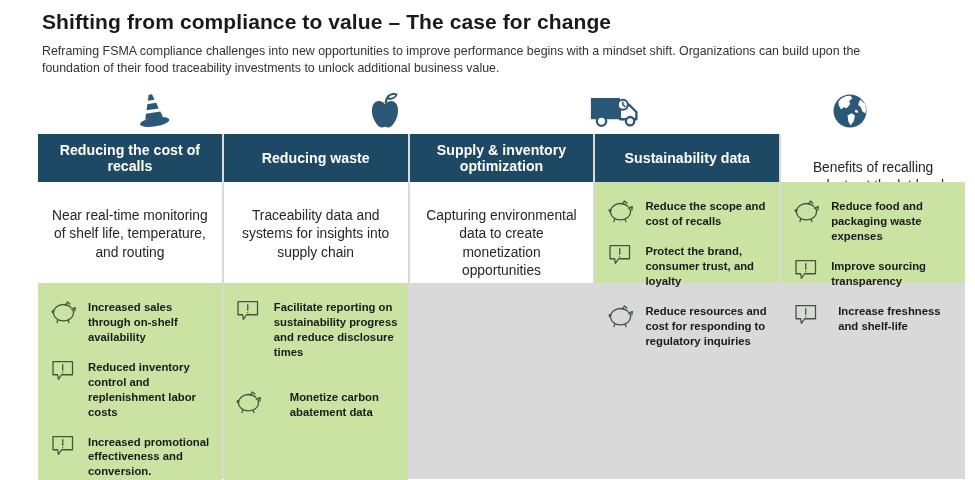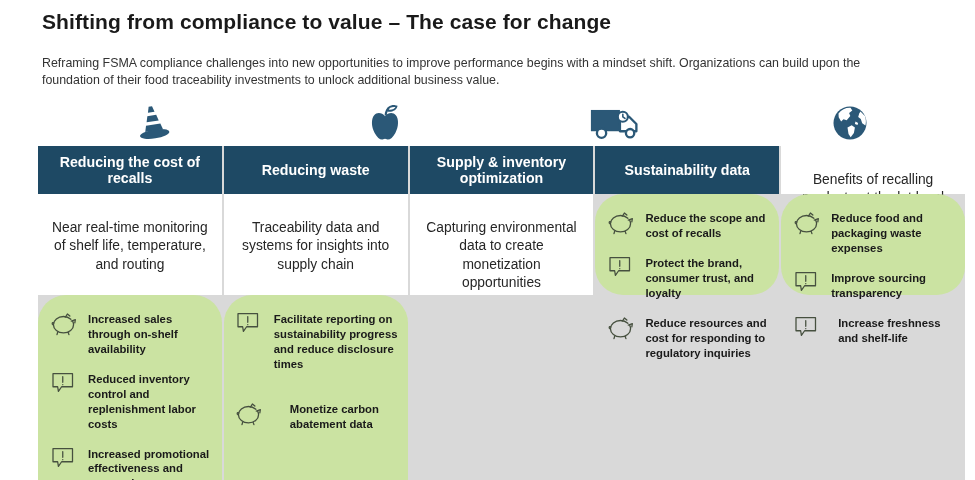--- a/index.html
+++ b/index.html
@@ -5,31 +5,31 @@
   :root{
     --navy:#1E4964; --icon:#2B5877; --green:#CBE3A2; --divider:#D9D9D9;
     --bullet:#46503F; --text-dark:#1A1A1A; --text-body:#333333;
   }
   *{box-sizing:border-box;margin:0;padding:0;}
   html,body{width:975px;height:480px;overflow:hidden;background:#fff;
     font-family:"Liberation Sans","DejaVu Sans",sans-serif;}
   .page{width:975px;height:480px;position:relative;}
   .header{padding:10px 20px 0 42px;}
   .title{font-size:21px;font-weight:bold;color:var(--text-dark);letter-spacing:.1px;}
-  .subtitle{margin-top:21px;font-size:12.4px;line-height:1.38;color:var(--text-body);max-width:858px;}
+  .subtitle{margin-top:9px;font-size:12.4px;line-height:1.38;color:var(--text-body);max-width:858px;}
   .table-wrap{margin:10px 0 0 38px;width:927px;}
   .icons-row{display:grid;grid-template-columns:repeat(4,1fr);column-gap:2px;height:47px;}
   .icon-cell{display:flex;align-items:flex-end;justify-content:center;color:var(--icon);padding-bottom:3px;}
   .grid{display:grid;grid-template-columns:repeat(5,1fr);grid-template-rows:48px 101px 1fr;
     column-gap:2px;background:var(--divider);height:345px;}
   .head-cell{background:var(--navy);color:#fff;display:flex;align-items:center;justify-content:center;
     font-size:14.2px;font-weight:bold;text-align:center;padding:0 6px;}
   .desc-cell{background:#fff;color:#262626;font-size:13.8px;line-height:1.32;text-align:center;
     padding:25px 14px 0 14px;}
-  .green-cell{background:var(--green);padding:15px 6px 10px 9px;border-radius:28px;}
+  .green-cell{background:var(--green);padding:15px 6px 10px 9px;}
   .benefit{display:flex;gap:9px;margin-bottom:13px;align-items:flex-start;}
   .benefit .bicon{flex:0 0 32px;display:flex;justify-content:center;color:var(--bullet);padding-top:1px;}
   .benefit .btext{font-size:11.3px;font-weight:bold;color:var(--text-dark);line-height:1.32;padding-top:2px;}
   svg{display:block;}
   .defs{position:absolute;width:0;height:0;overflow:hidden;}
 </style>
 </head>
 <body>
 
 <svg class="defs" aria-hidden="true">

